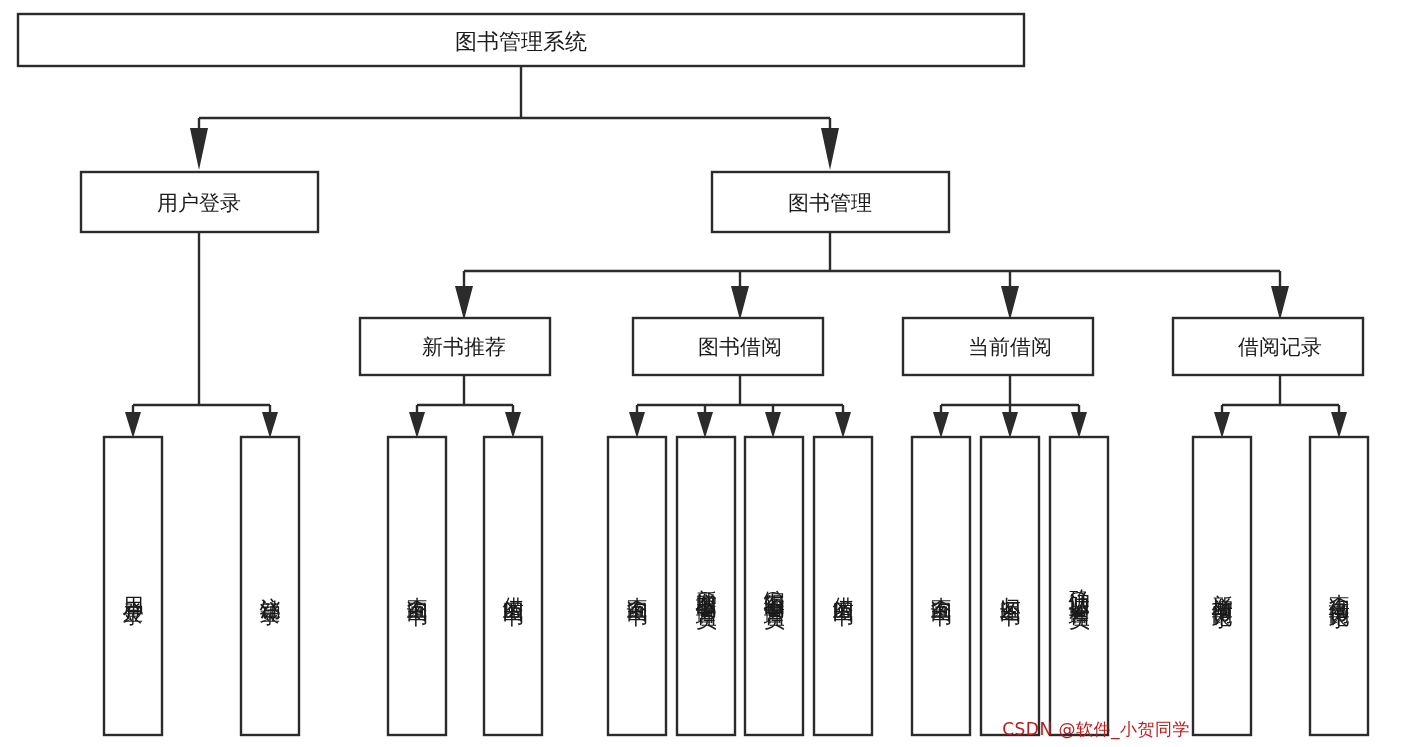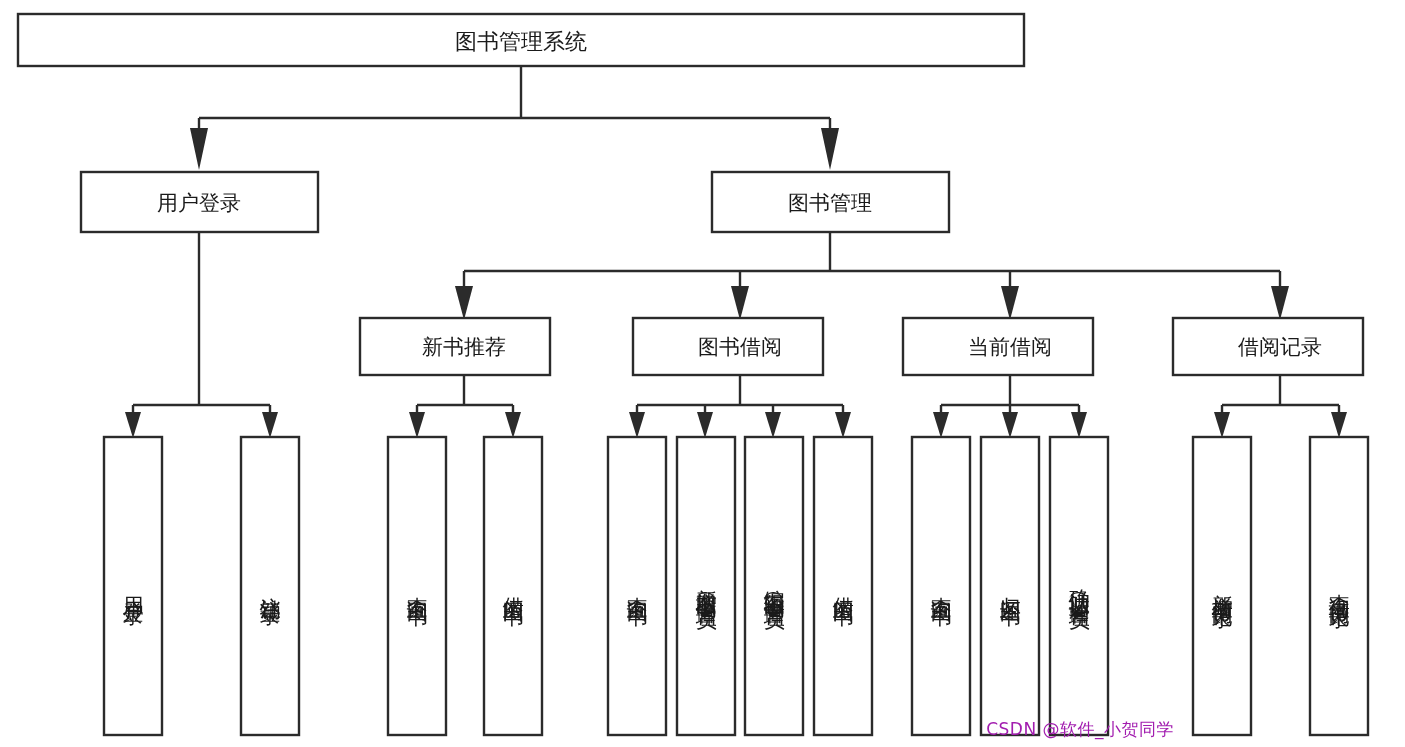--- a/index.html
+++ b/index.html
@@ -65,25 +65,25 @@
     font-size: 21px;
     line-height: 1.07;
     color: #1a1a1a;
     letter-spacing: 3px;
     white-space: nowrap;
     transform: translate(-50%, -50%);
     pointer-events: none;
   }
   #watermark {
     position: absolute;
-    right: 24px;
+    right: 8px;
     bottom: 6px;
     font-family: "DejaVu Sans", "Liberation Sans", sans-serif;
     font-size: 17px;
-    color: #a21caf;
+    color: #b91c1c;
     letter-spacing: 0.5px;
     white-space: nowrap;
   }
 </style>
 </head>
 <body>
 
 <div id="diagram-root">
 
   <svg id="tree-svg" viewBox="0 0 1405 747">

